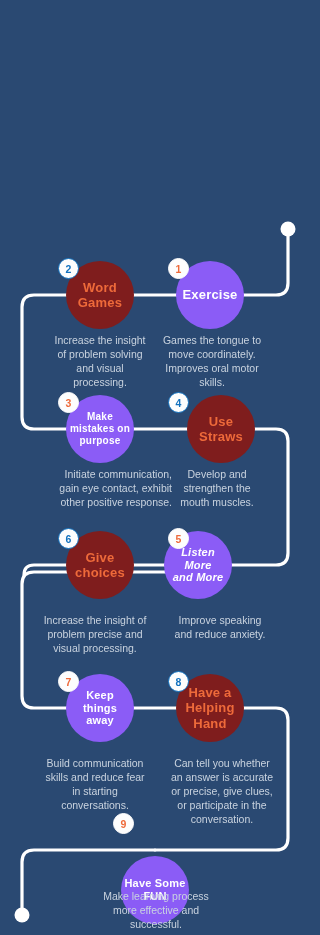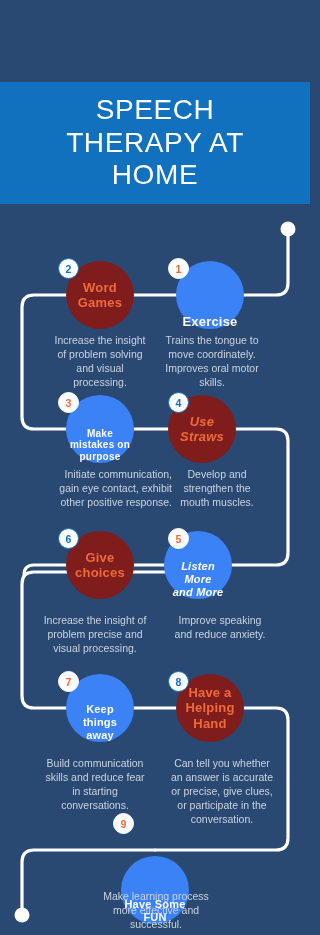--- a/index.html
+++ b/index.html
@@ -40,21 +40,21 @@
 
   .step{position:absolute;}
 
   .bubble{
     position:absolute;
     border-radius:50%;
     display:flex;align-items:center;justify-content:center;
     text-align:center;
     box-sizing:border-box;
   }
-  .bubble.orange{background:#3b82f6;align-items:flex-end;}
+  .bubble.orange{background:#8b5cf6;}
   .bubble.white{background:#7f1d1d;}
 
   .bubble-label{
     font-size:13px;
     font-weight:bold;
     line-height:1.18;
     letter-spacing:0.2px;
     white-space:pre-line;
     padding:0 3px;
   }
@@ -82,25 +82,20 @@
     line-height:1.33;
     text-align:center;
     white-space:pre-line;
   }
 </style>
 </head>
 <body>
 
 <div id="infographic">
 
-  <div class="header-band">
-    <div class="header-title">SPEECH
-THERAPY AT
-HOME</div>
-  </div>
 
   <svg class="connectors" viewBox="0 0 310 935" width="310" height="935" xmlns="http://www.w3.org/2000/svg">
     <g fill="none" stroke="#FFFFFF" stroke-width="3.2" stroke-linecap="round">
 
       <circle cx="288" cy="229" r="7.5" fill="#FFFFFF" stroke="none"></circle>
 
       <path d="M288,233 L288,283 Q288,295 276,295 L210,295"></path>
 
       <path d="M210,295 L100,295"></path>
 
@@ -126,21 +121,21 @@
 
   <div class="nodes">
 
     <div class="step">
       <div class="bubble orange" style="left:176px;top:261px;width:68px;height:68px;">
         <span class="bubble-label">Exercise</span>
       </div>
       <div class="badge num-orange" style="left:168px;top:258px;">
         <span>1</span>
       </div>
-      <div class="desc" style="left:160px;top:334px;width:104px;">Trains the tongue to
+      <div class="desc" style="left:160px;top:334px;width:104px;">Games the tongue to
 move coordinately.
 Improves oral motor
 skills.</div>
     </div>
 
     <div class="step">
       <div class="bubble white" style="left:66px;top:261px;width:68px;height:68px;">
         <span class="bubble-label">Word
 Games</span>
       </div>
@@ -161,21 +156,21 @@
       </div>
       <div class="badge num-orange" style="left:58px;top:392px;">
         <span>3</span>
       </div>
       <div class="desc" style="left:28px;top:468px;width:144px;text-align:right;">Initiate communication,
 gain eye contact, exhibit
 other positive response.</div>
     </div>
 
     <div class="step">
-      <div class="bubble white" style="left:168px;top:395px;width:68px;height:68px;font-style:italic;">
+      <div class="bubble white" style="left:187px;top:395px;width:68px;height:68px;">
         <span class="bubble-label">Use
 Straws</span>
       </div>
       <div class="badge num-blue" style="left:168px;top:392px;">
         <span>4</span>
       </div>
       <div class="desc" style="left:162px;top:468px;width:110px;">Develop and
 strengthen the
 mouth muscles.</div>
     </div>

